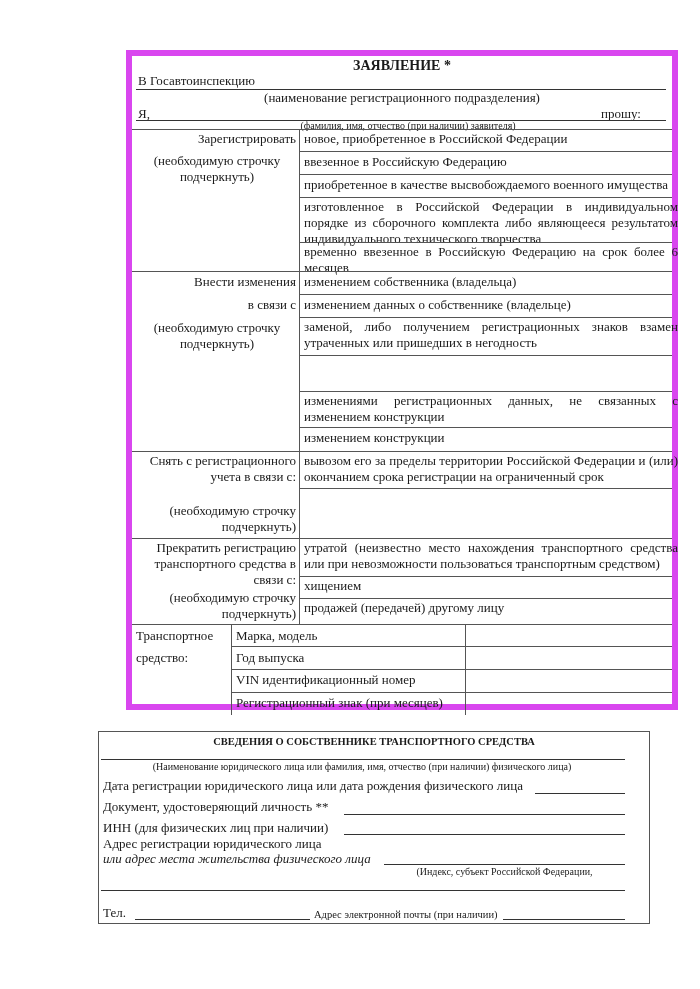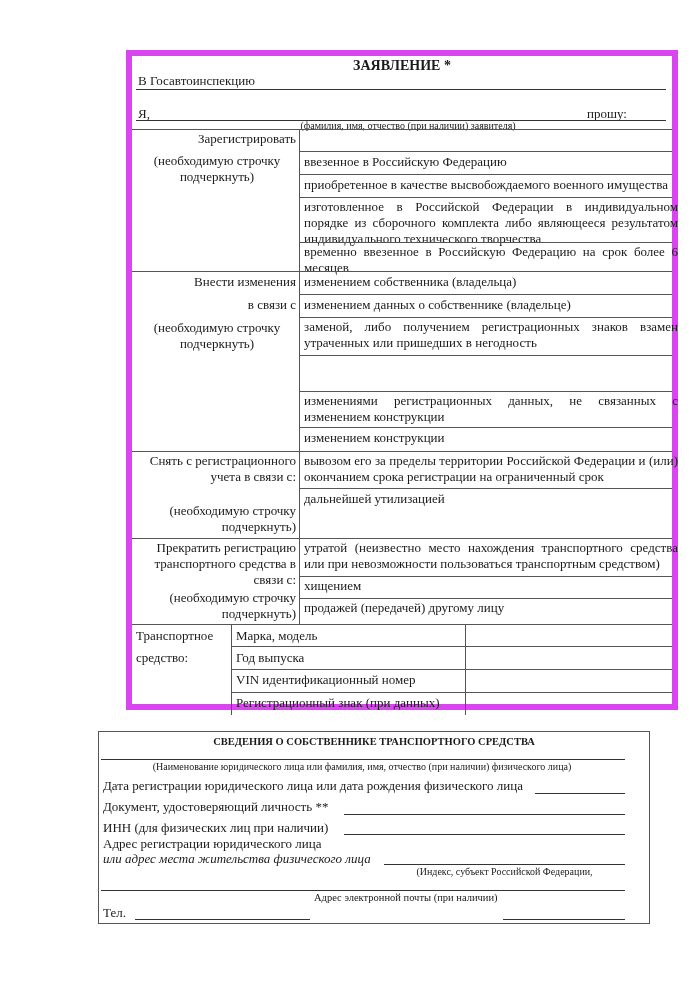--- a/index.html
+++ b/index.html
@@ -27,32 +27,34 @@
   .caption { position: absolute; font-size: 10px; line-height: 11px; text-align: center; }
 </style>
 </head>
 <body>
 
 <div class="box1">
   <div class="abs title">ЗАЯВЛЕНИЕ *</div>
 
   <div class="abs t13" style="left:6px; top:17px;">В Госавтоинспекцию</div>
   <div class="uline" style="left:4px; right:6px; top:33px;"></div>
+  <div class="abs t13" style="left:0; right:0; top:34px; text-align:center;">(наименование регистрационного подразделения)</div>
 
   <div class="abs t13" style="left:6px; top:50px;">Я,</div>
-  <div class="abs t13" style="right:45px; top:50px;">прошу:</div>
+  <div class="abs t13" style="right:31px; top:50px;">прошу:</div>
   <div class="uline" style="left:4px; right:6px; top:64px;"></div>
   <div class="abs t11" style="left:12px; right:0; top:64px; text-align:center;">(фамилия, имя, отчество (при наличии) заявителя)</div>
 
   <div class="vline" style="left:167px; top:73px; height:495px;"></div>
 
   <div class="hline" style="top:73px;"></div>
   <div class="lcell" style="top:75px;">Зарегистрировать</div>
   <div class="lcell center" style="top:97px; left:10px; width:150px;">(необходимую строчку подчеркнуть)</div>
 
+  <div class="rcell" style="top:75px;">новое, приобретенное в Российской Федерации</div>
   <div class="hline" style="left:167px; top:95px;"></div>
   <div class="rcell" style="top:98px;">ввезенное в Российскую Федерацию</div>
   <div class="hline" style="left:167px; top:118px;"></div>
   <div class="rcell" style="top:121px;">приобретенное в качестве высвобождаемого военного имущества</div>
   <div class="hline" style="left:167px; top:141px;"></div>
   <div class="rcell" style="top:143px;">изготовленное в Российской Федерации в индивидуальном порядке из сборочного комплекта либо являющееся результатом индивидуального технического творчества</div>
   <div class="hline" style="left:167px; top:186px;"></div>
   <div class="rcell" style="top:188px;">временно ввезенное в Российскую Федерацию на срок более 6 месяцев</div>
 
   <div class="hline" style="top:215px;"></div>
@@ -70,21 +72,20 @@
   <div class="rcell" style="top:337px;">изменениями регистрационных данных, не связанных с изменением конструкции</div>
   <div class="hline" style="left:167px; top:371px;"></div>
   <div class="rcell" style="top:374px;">изменением конструкции</div>
 
   <div class="hline" style="top:395px;"></div>
   <div class="lcell" style="top:397px;">Снять с регистрационного учета в связи с:</div>
   <div class="lcell" style="top:447px;">(необходимую строчку подчеркнуть)</div>
 
   <div class="rcell" style="top:397px;">вывозом его за пределы территории Российской Федерации и (или) окончанием срока регистрации на ограниченный срок</div>
   <div class="hline" style="left:167px; top:432px;"></div>
-  <div class="rcell" style="top:435px;">дальнейшей утилизацией</div>
 
   <div class="hline" style="top:482px;"></div>
   <div class="lcell" style="top:484px;">Прекратить регистрацию транспортного средства в связи с:</div>
   <div class="lcell" style="top:534px;">(необходимую строчку подчеркнуть)</div>
 
   <div class="rcell" style="top:484px;">утратой (неизвестно место нахождения транспортного средства или при невозможности пользоваться транспортным средством)</div>
   <div class="hline" style="left:167px; top:520px;"></div>
   <div class="rcell" style="top:522px;">хищением</div>
   <div class="hline" style="left:167px; top:542px;"></div>
   <div class="rcell" style="top:544px;">продажей (передачей) другому лицу</div>
@@ -101,21 +102,21 @@
   <div class="hline" style="left:99px; top:590px;"></div>
 
   <div class="vfield" style="top:594px;">Год выпуска</div>
   <div class="abs" style="left:336px; top:592px; width:210px; height:20px;"></div>
   <div class="hline" style="left:99px; top:613px;"></div>
 
   <div class="vfield" style="top:616px;">VIN идентификационный номер</div>
   <div class="abs" style="left:336px; top:614px; width:210px; height:20px;"></div>
   <div class="hline" style="left:99px; top:636px;"></div>
 
-  <div class="vfield" style="top:639px;">Регистрационный знак (при данных)</div>
+  <div class="vfield" style="top:639px;">Регистрационный знак (при месяцев)</div>
   <div class="abs" style="left:336px; top:637px; width:210px; height:20px;"></div>
 </div>
 
 <div class="box2">
   <div class="abs" style="left:0; right:0; top:4px; text-align:center; font-weight:bold; font-size:10.5px;">СВЕДЕНИЯ О СОБСТВЕННИКЕ ТРАНСПОРТНОГО СРЕДСТВА</div>
 
   <div class="uline" style="left:2px; right:24px; top:27px;"></div>
   <div class="caption" style="left:0; right:24px; top:29px;">(Наименование юридического лица или фамилия, имя, отчество (при наличии) физического лица)</div>
 
   <div class="o-line" style="left:4px; top:46px;">Дата регистрации юридического лица или дата рождения физического лица</div>
@@ -129,15 +130,15 @@
 
   <div class="o-line" style="left:4px; top:104px;">Адрес регистрации юридического лица</div>
   <div class="o-line" style="left:4px; top:119px;font-style:italic;">или адрес места жительства физического лица</div>
   <div class="uline" style="left:285px; right:24px; top:132px;"></div>
   <div class="caption" style="left:285px; right:24px; top:134px;">(Индекс, субъект Российской Федерации,</div>
 
   <div class="uline" style="left:2px; right:24px; top:158px;"></div>
 
   <div class="o-line" style="left:4px; top:173px;">Тел.</div>
   <div class="uline" style="left:36px; width:175px; top:187px;"></div>
-  <div class="abs" style="left:215px; top:160px; font-size:10.5px;text-align:right;">Адрес электронной почты (при наличии)</div>
+  <div class="abs" style="left:215px; top:177px; font-size:10.5px;text-align:right;">Адрес электронной почты (при наличии)</div>
   <div class="uline" style="left:404px; right:24px; top:187px;"></div>
 </div>
 
 </body></html>

